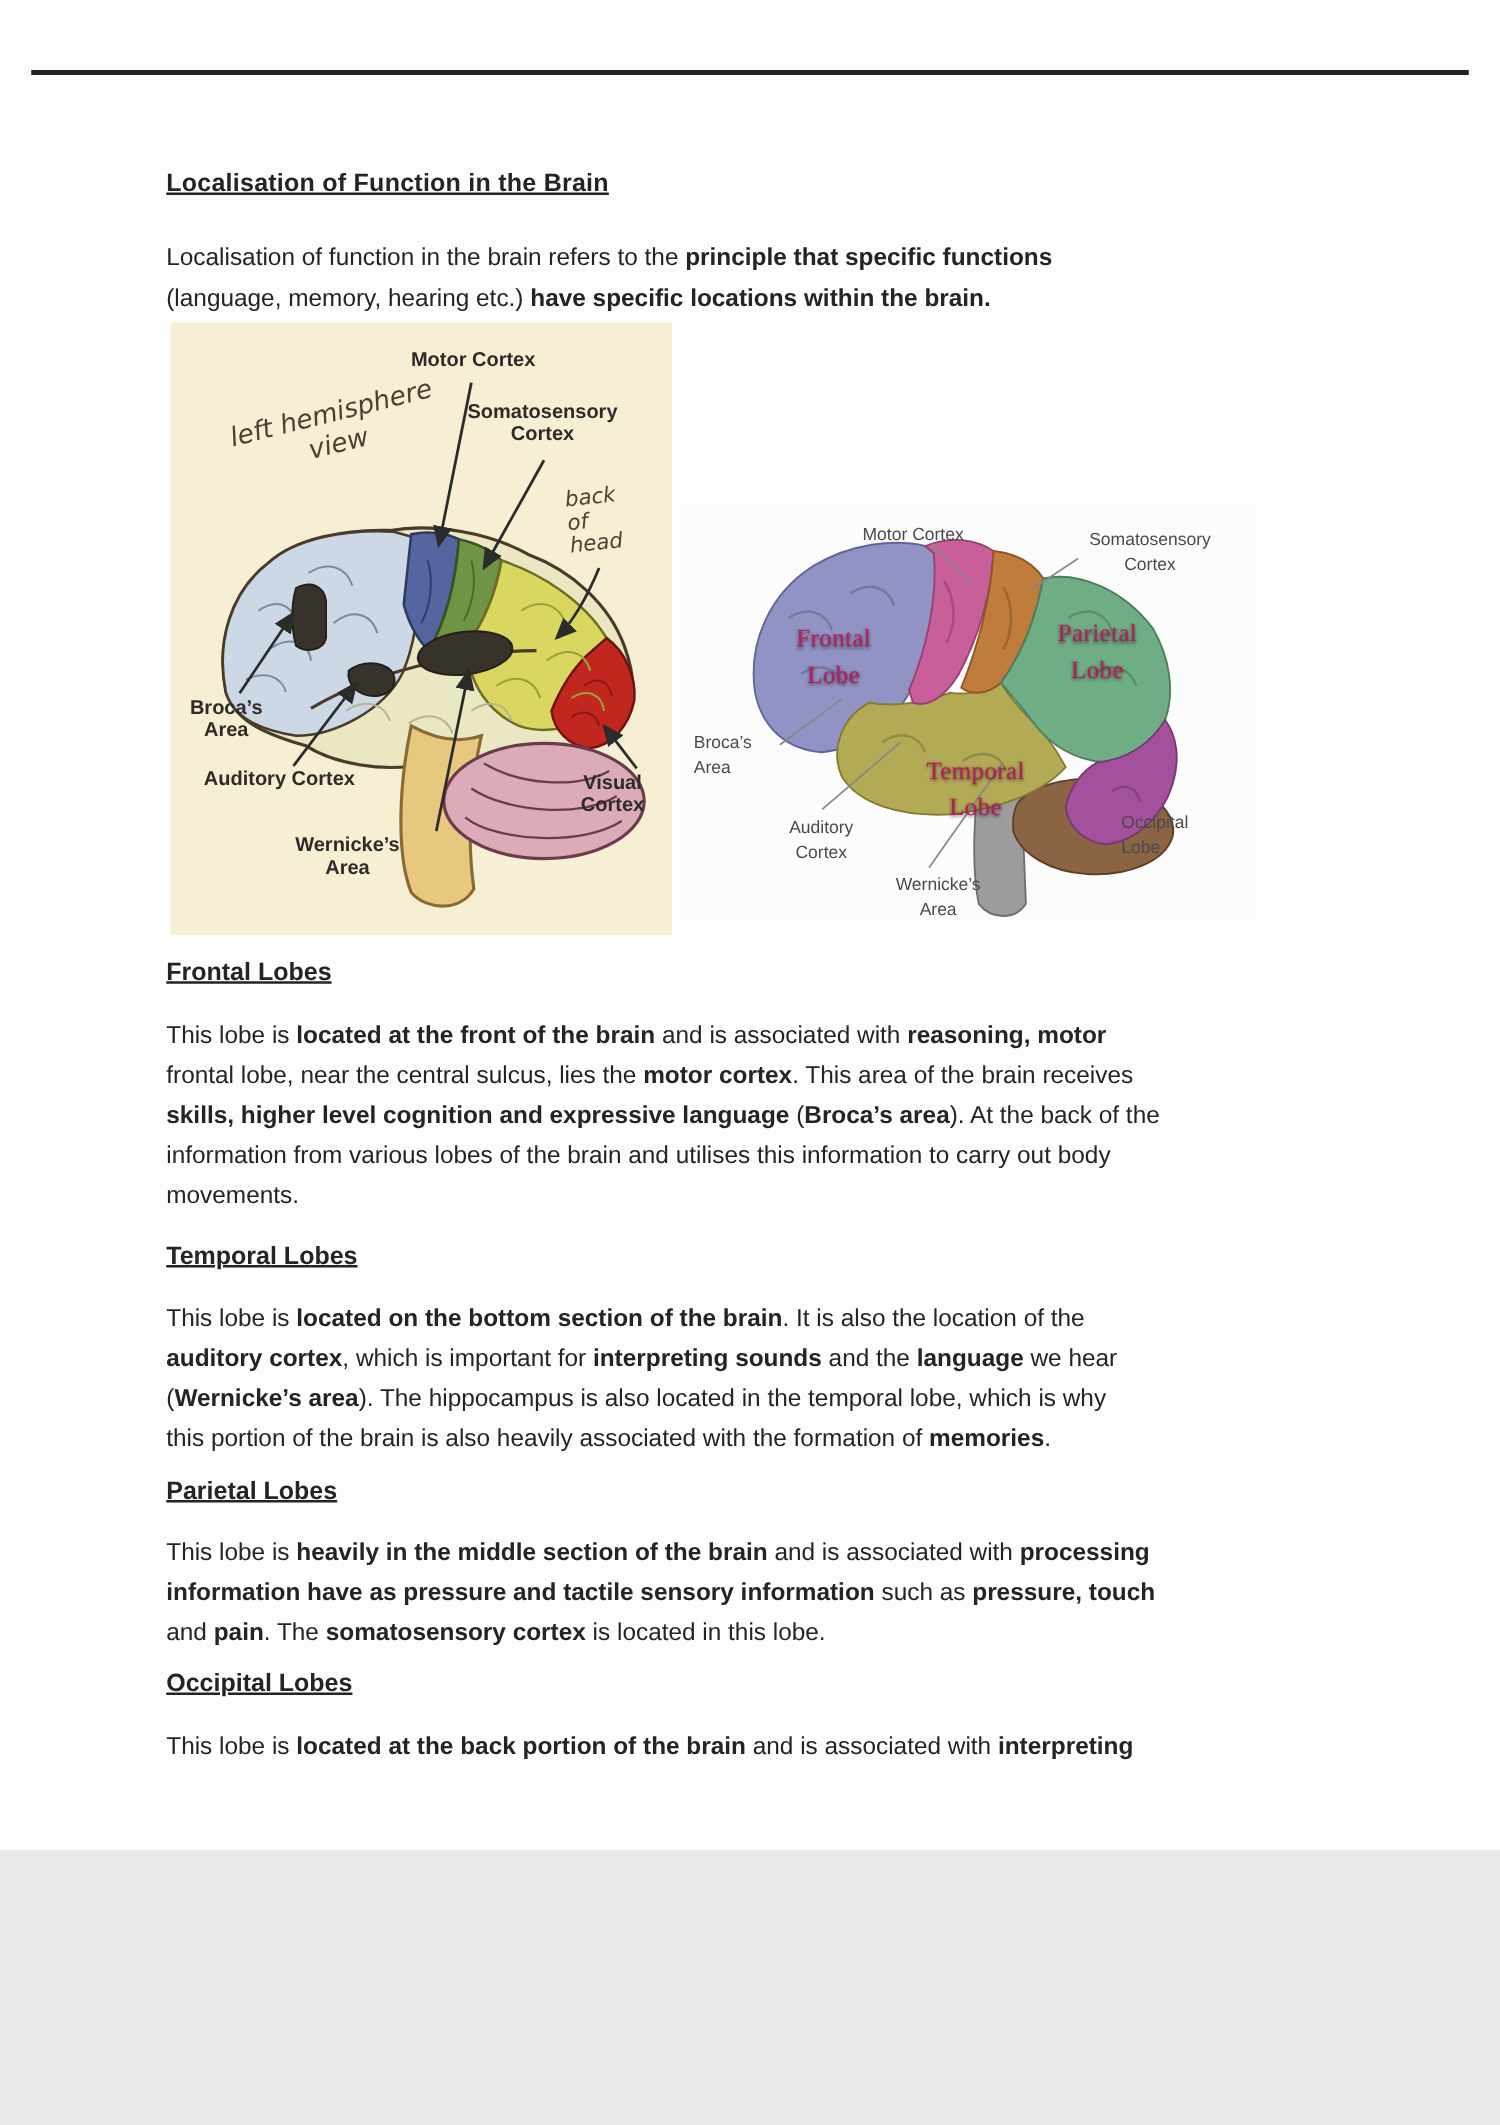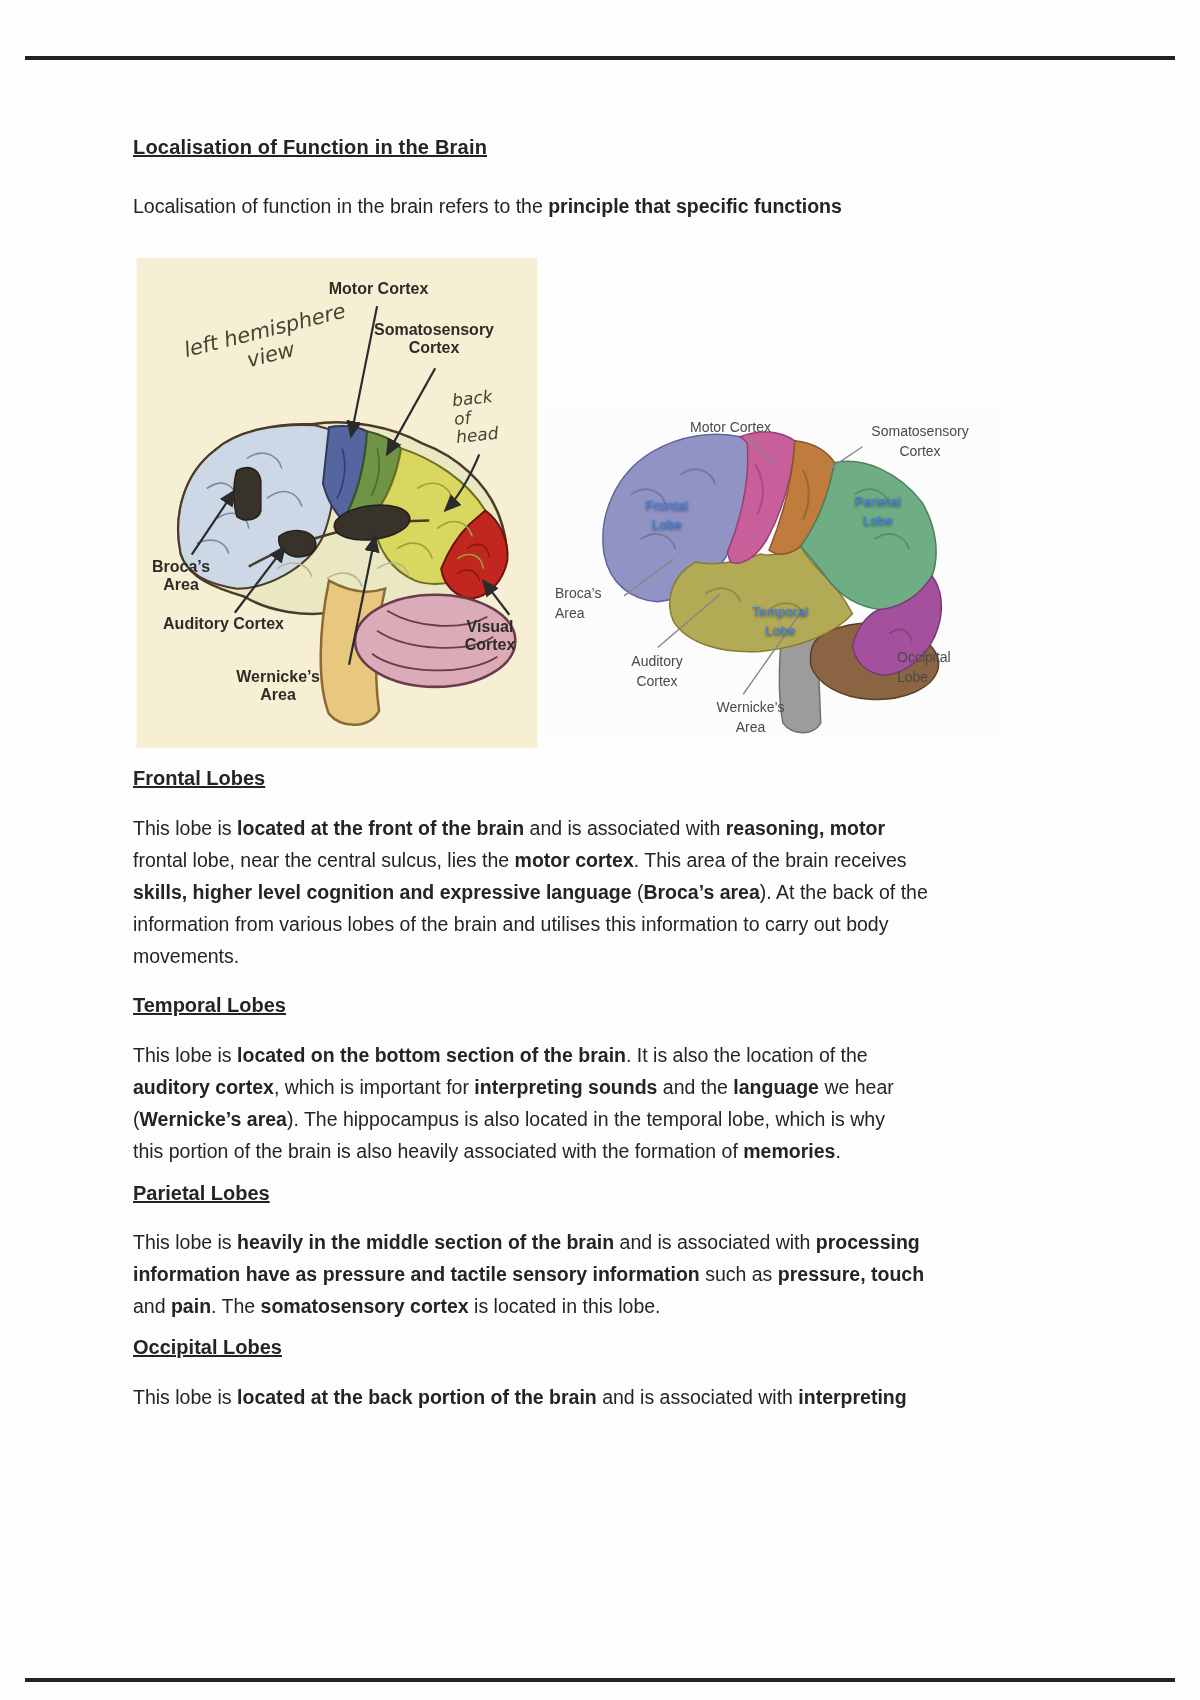--- a/index.html
+++ b/index.html
@@ -1,17 +1,17 @@
 <!DOCTYPE html>
 <html><head>
 <meta charset="utf-8">
 <style>
   html,body{margin:0;padding:0;background:#e9e9e9;}
   .page{
-    position:relative;width:1200px;height:1700px;margin:0 auto;
+    position:relative;width:1200px;height:1480px;margin:0 auto;
     background:#fdfdfd;color:#242424;
     font-family:"Liberation Sans",sans-serif;overflow:hidden;
   }
   .rule{position:absolute;left:25px;width:1150px;height:4px;background:#222;}
   .rule-top{top:56px;}
   .rule-bottom{top:1678px;}
 
   .doc-title{
     position:absolute;left:133px;top:136px;
     font-size:20px;font-weight:700;text-decoration:underline;
@@ -39,34 +39,36 @@
   .flabel{position:absolute;text-align:center;line-height:1.15;white-space:nowrap;}
   .llabel{font-weight:700;font-size:16px;color:#2e2c28;}
   .hand{
     font-style:italic;color:#4a4134;font-family:"DejaVu Sans",sans-serif;
     font-weight:400;
   }
   .note-main{font-size:21px;transform:rotate(-14deg);line-height:1.2;}
   .note-back{font-size:17px;transform:rotate(-6deg);text-align:left;line-height:1.1;}
   .rlabel{font-size:14px;color:#4a4a4a;line-height:1.45;}
   .rlabel-white{
-    font-size:13px;color:#3b82f6;line-height:1.45;letter-spacing:.3px;
+    font-size:20px;color:#be185d;line-height:1.45;letter-spacing:.3px;
     text-shadow:0 1px 3px rgba(30,30,30,.85);
+    font-family:Liberation Serif, serif;
   }
 </style>
 </head>
 <body>
 
 <div class="page">
   <div class="rule rule-top"></div>
 
   <div class="doc-title">Localisation of Function in the Brain</div>
 
   <div class="para intro">
       <div><span>Localisation of function in the brain refers to the </span><span class="b">principle that specific functions</span></div>
+      <div><span>(language, memory, hearing etc.) </span><span class="b">have specific locations within the brain.</span></div>
     </div>
 
   <div class="figure" id="fig-left">
     <svg width="402" height="490" viewBox="0 0 400 489">
       <defs>
         <marker id="ah" markerWidth="10" markerHeight="10" refX="7" refY="3.5" orient="auto">
           <path d="M0,0 L8,3.5 L0,7 Z" fill="#2b2b2b"></path>
         </marker>
       </defs>
       <rect x="0" y="0" width="400" height="489" fill="#f7efd4"></rect>

